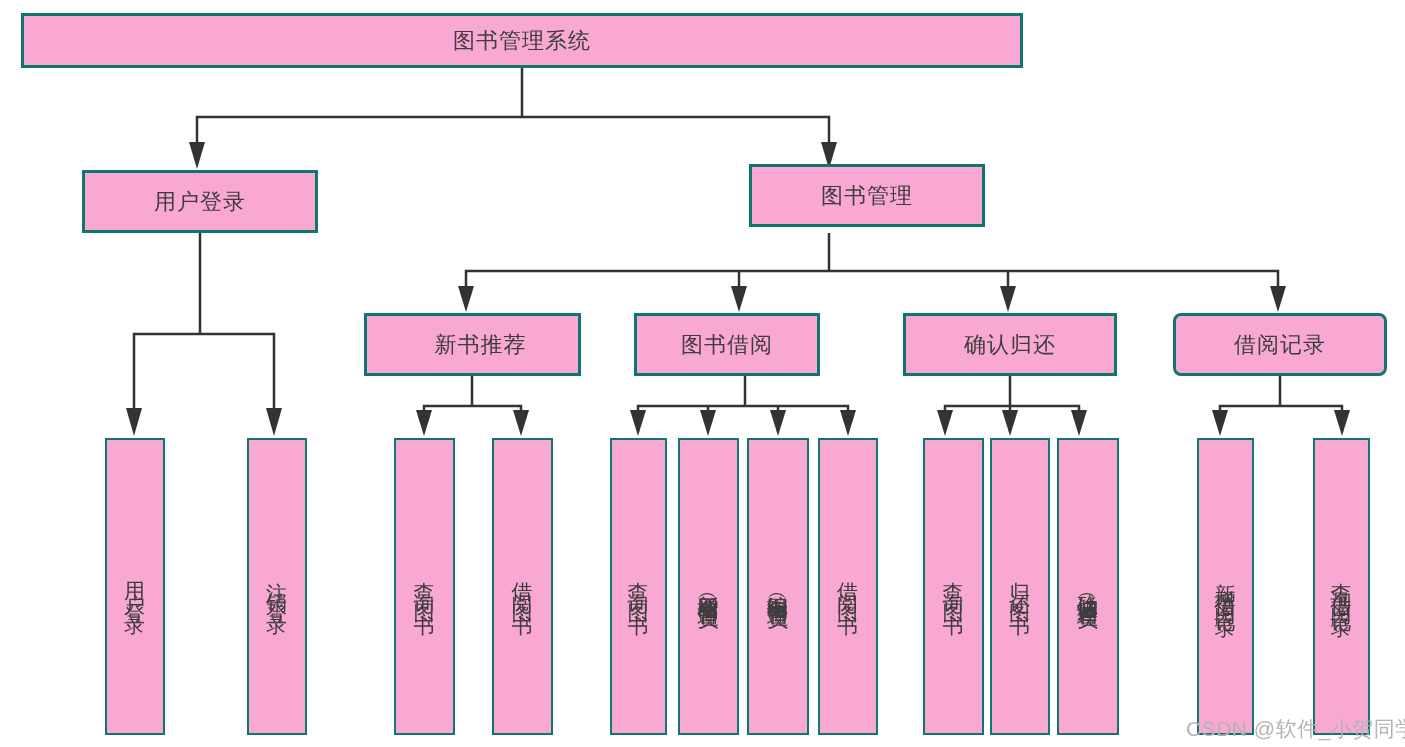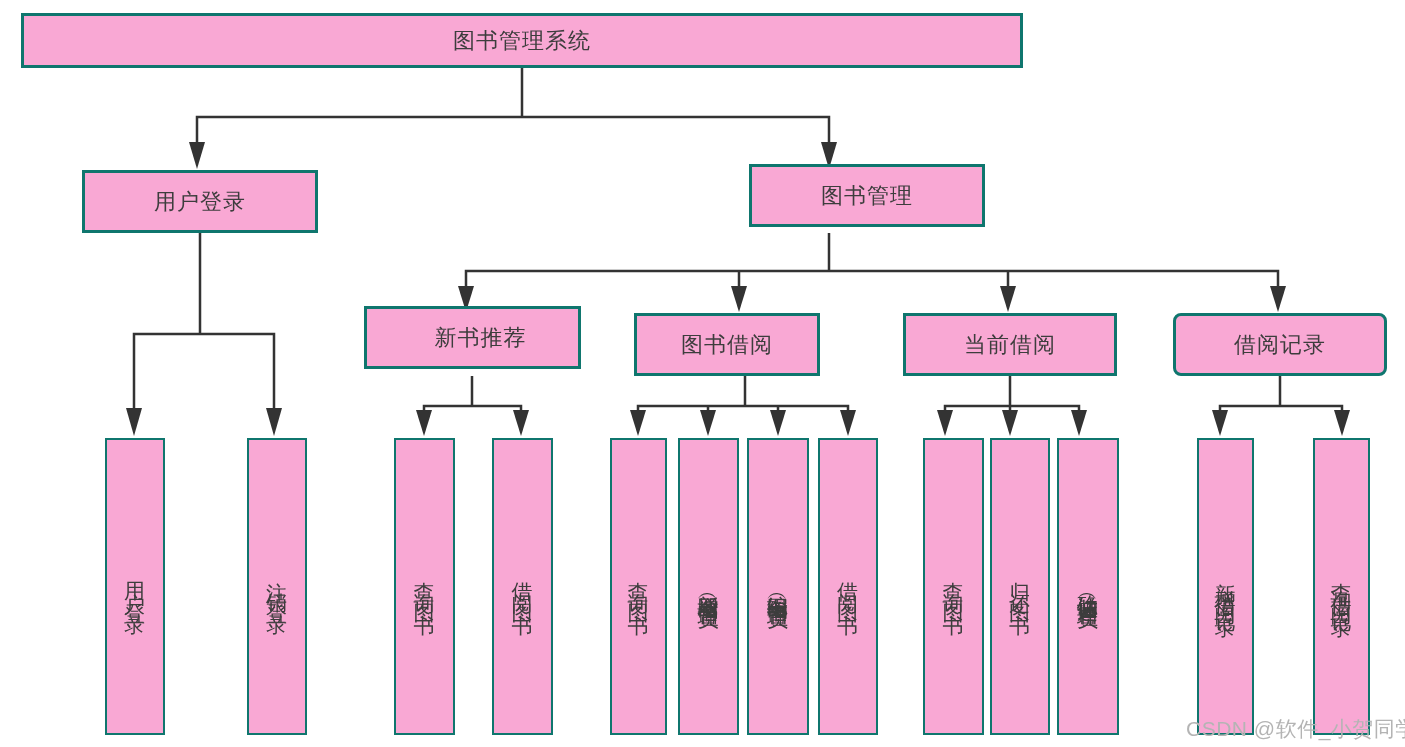--- a/index.html
+++ b/index.html
@@ -41,21 +41,21 @@
     white-space: normal;
     line-height: 1.0;
   }
   .ls4 { letter-spacing: 11px; }
   .ls6 { letter-spacing: 7px; }
   .ls9 { letter-spacing: 2px; }
 
   #n-root  { left: 21px;  top: 13px;  width: 1002px; height: 55px; }
   #n-l2-0  { left: 82px;  top: 170px; width: 236px; height: 63px; }
   #n-l2-1  { left: 711px; top: 164px; width: 236px; height: 63px; margin-left: 38px; }
-  #n-l3-0  { left: 364px; top: 306px; width: 217px; height: 63px; padding-left: 16px; }
+  #n-l3-0  { left: 364px; top: 313px; width: 217px; height: 63px; padding-left: 16px; }
   #n-l3-1  { left: 634px; top: 313px; width: 186px; height: 63px; }
   #n-l3-2  { left: 903px; top: 313px; width: 214px; height: 63px; }
   #n-l3-3  { left: 1173px;top: 313px; width: 214px; height: 63px; border-radius: 8px; }
 
   #n-leaf-0  { left: 105px;  width: 60px; }
   #n-leaf-1  { left: 247px;  width: 60px; }
   #n-leaf-2  { left: 394px;  width: 61px; }
   #n-leaf-3  { left: 492px;  width: 61px; }
   #n-leaf-4  { left: 610px;  width: 57px; }
   #n-leaf-5  { left: 678px;  width: 61px; }
@@ -130,21 +130,21 @@
     </g>
   </svg>
 
   <div class="box" id="n-root">图书管理系统</div>
 
   <div class="box" id="n-l2-0">用户登录</div>
   <div class="box" id="n-l2-1">图书管理</div>
 
   <div class="box" id="n-l3-0">新书推荐</div>
   <div class="box" id="n-l3-1">图书借阅</div>
-  <div class="box" id="n-l3-2">当前借阅</div>
+  <div class="box" id="n-l3-2">确认归还</div>
   <div class="box" id="n-l3-3">借阅记录</div>
 
   <div class="box leaf ls4" id="n-leaf-0">用户登录</div>
   <div class="box leaf ls4" id="n-leaf-1">注销登录</div>
   <div class="box leaf ls4" id="n-leaf-2">查询图书</div>
   <div class="box leaf ls4" id="n-leaf-3">借阅图书</div>
   <div class="box leaf ls4" id="n-leaf-4">查询图书</div>
   <div class="box leaf ls9" id="n-leaf-5">新增图书（管理员）</div>
   <div class="box leaf ls9" id="n-leaf-6">编辑图书（管理员）</div>
   <div class="box leaf ls4" id="n-leaf-7">借阅图书</div>

